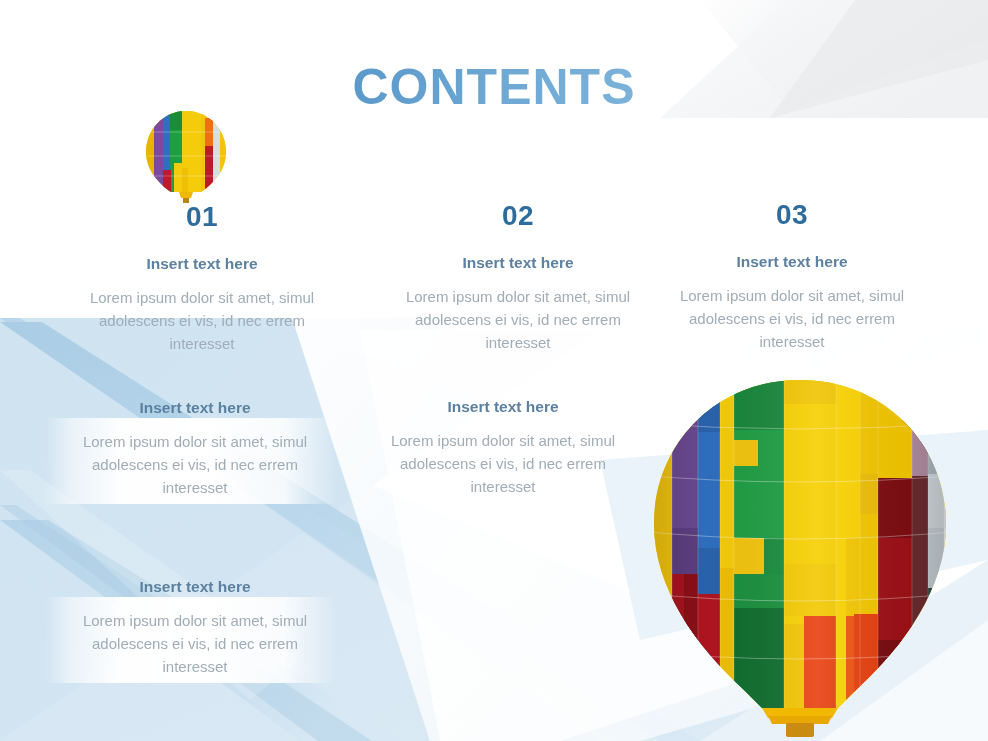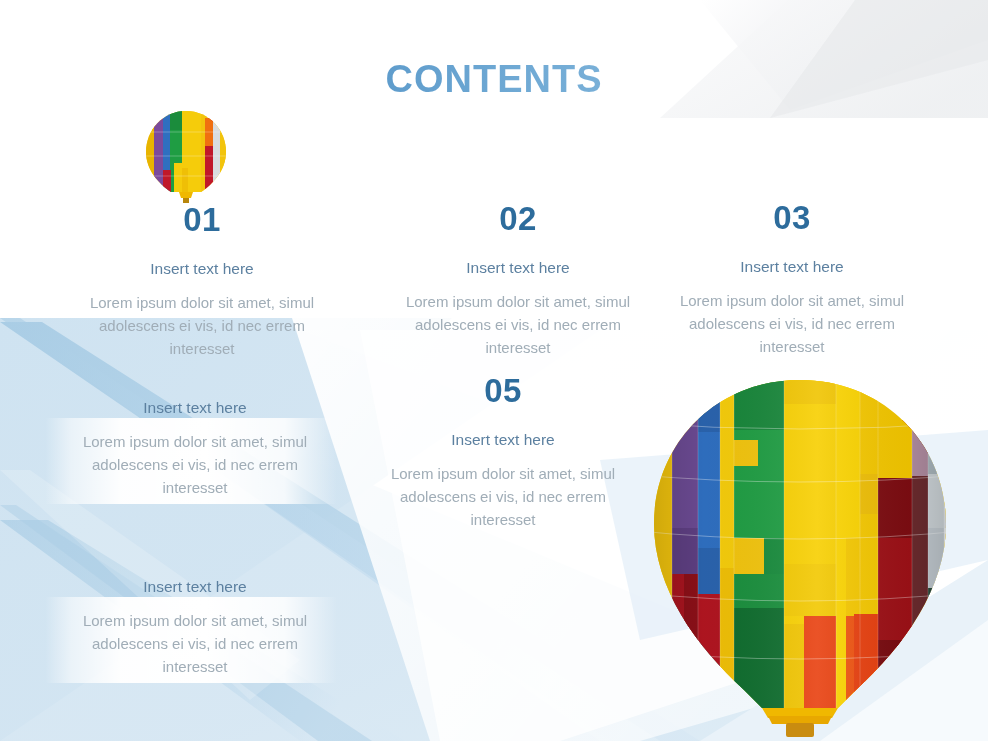--- a/index.html
+++ b/index.html
@@ -16,41 +16,41 @@
     overflow:hidden;
     background:#ffffff;
   }
   
   #bg { position:absolute; left:0; top:0; width:988px; height:741px; }
   
   .title {
     position:absolute;
     left:0; top:58px; width:988px;
     text-align:center;
-    font-size:38px;
+    font-size:50px;
     font-weight:bold;
     letter-spacing:1px;
     background:linear-gradient(90deg,#3f87c0 0%,#4a8cc2 22%,#6fa9d4 52%,#a3cce8 100%);
     -webkit-background-clip:text;
     background-clip:text;
     color:transparent;
     -webkit-text-fill-color:transparent;
   }
   
   .item { position:absolute; text-align:center; }
   .num {
-    font-size:33px;
+    font-size:28px;
     font-weight:bold;
     color:#2d6c9c;
     letter-spacing:0.5px;
     line-height:1;
   }
   .head {
     font-size:15.5px;
-    font-weight:normal;
+    font-weight:bold;
     color:#5c80a0;
     line-height:1;
   }
   .body {
     font-size:15px;
     color:#a0adb7;
     line-height:1.55;
   }
   .panel {
     position:absolute;
@@ -298,21 +298,20 @@
     <div class="head" style="margin-top:25px;">Insert text here</div>
     <div class="body" style="margin-top:14px;">Lorem ipsum dolor sit amet, simul adolescens ei vis, id nec errem interesset</div>
   </div>
 
   <div class="item" style="left:79px; top:375px; width:232px;">
     <div class="head" style="margin-top:25px;">Insert text here</div>
     <div class="body" style="margin-top:14px;">Lorem ipsum dolor sit amet, simul adolescens ei vis, id nec errem interesset</div>
   </div>
 
   <div class="item" style="left:387px; top:374px; width:232px;">
-    <div class="num">05</div>
     <div class="head" style="margin-top:25px;">Insert text here</div>
     <div class="body" style="margin-top:14px;">Lorem ipsum dolor sit amet, simul adolescens ei vis, id nec errem interesset</div>
   </div>
 
   <div class="item" style="left:79px; top:554px; width:232px;">
     <div class="head" style="margin-top:25px;">Insert text here</div>
     <div class="body" style="margin-top:14px;">Lorem ipsum dolor sit amet, simul adolescens ei vis, id nec errem interesset</div>
   </div>
 
 </div>

